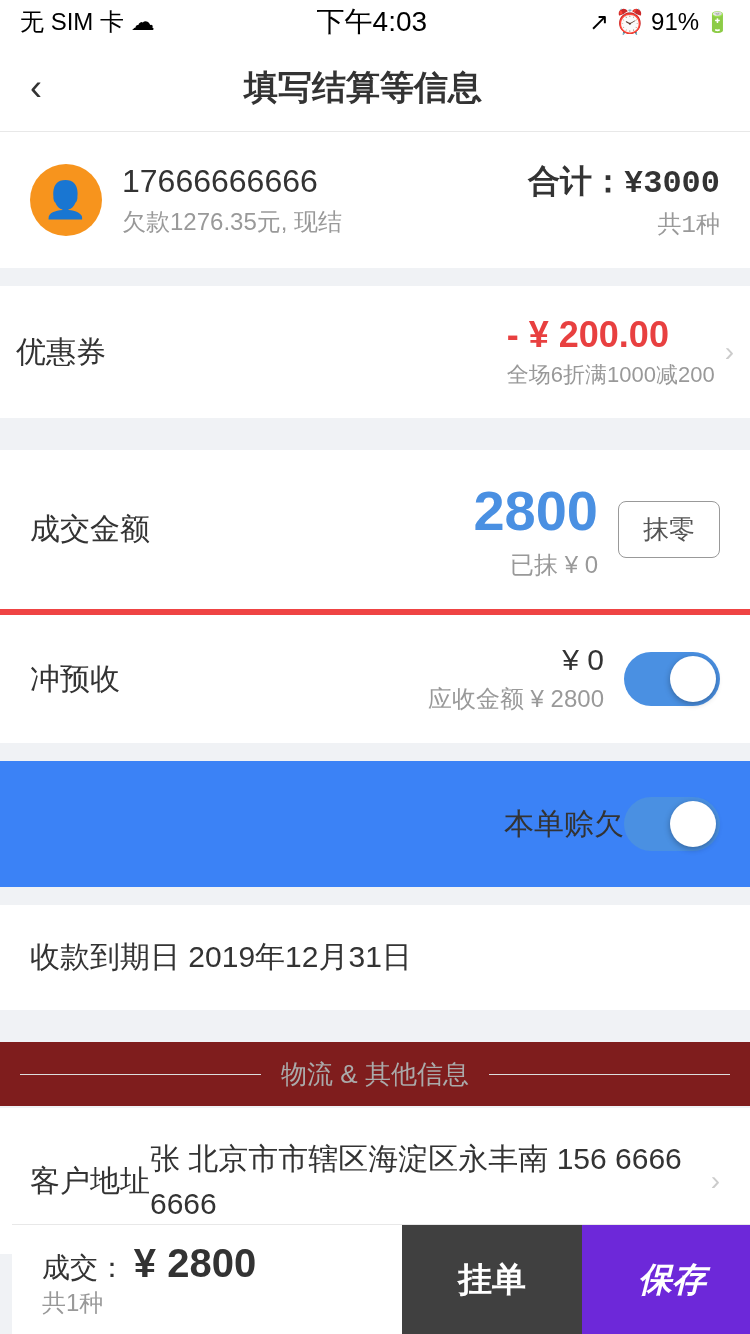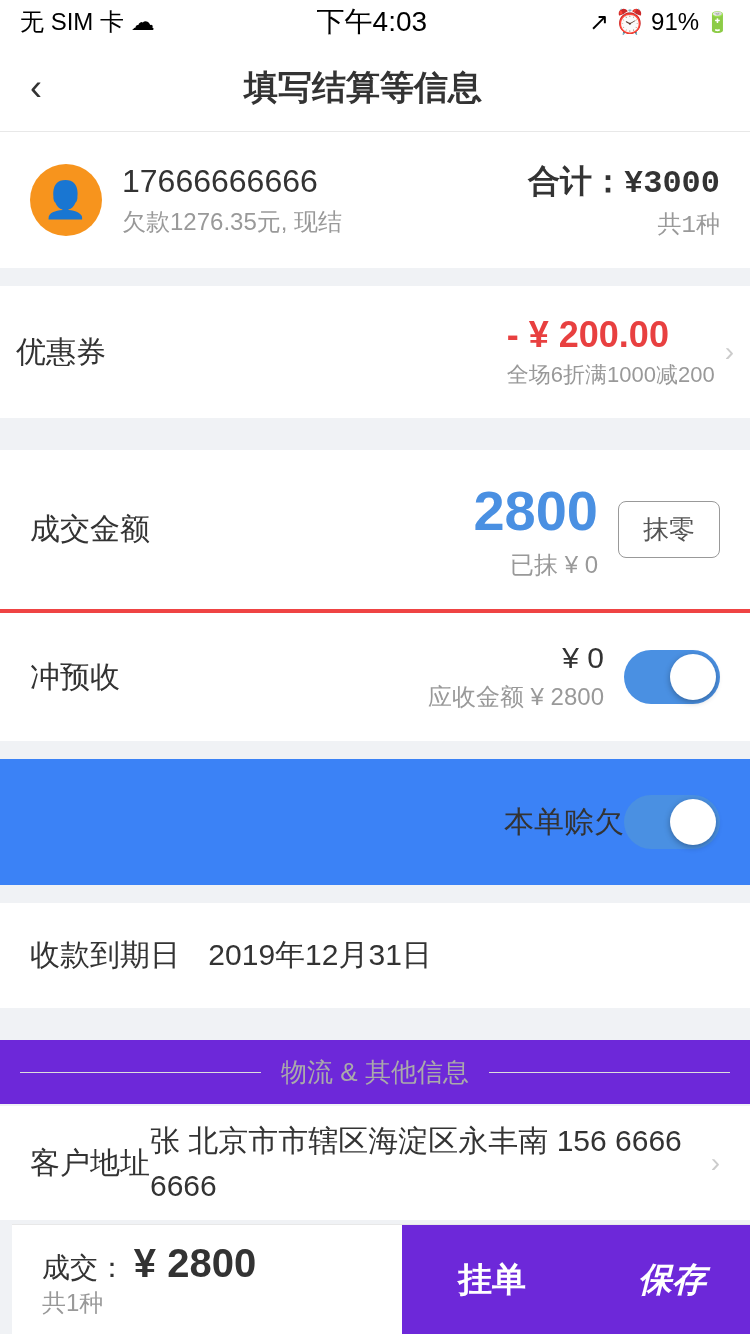--- a/index.html
+++ b/index.html
@@ -121,21 +121,21 @@
     
     .form-section {
       background: #fff;
       margin-bottom: 2px;
     }
     .form-row {
       display: flex;
       align-items: center;
       justify-content: space-between;
       padding: 28px 30px;
-      border-bottom: 4px solid #ef4444;
+      border-bottom: 6px solid #ef4444;
     }
     .form-row:last-child { border-bottom: none; }
     .form-row-label { font-size: 30px; color: #333; }
     .form-row-value { display: flex; align-items: center; gap: 20px; }
     .deal-amount { font-size: 56px; font-weight: 700; color: #4a90e2; }
     .round-zero-btn {
       border: 1px solid #999;
       border-radius: 8px;
       padding: 10px 24px;
       font-size: 26px;
@@ -191,46 +191,46 @@
     .debt-label { font-size: 30px; color: #333; }
 
     
     .due-row {
       background: #fff;
       padding: 32px 30px;
       margin-bottom: 16px;
       font-size: 30px;
       color: #333;
     }
-    .due-row span.label { margin-right: 20px; }
+    .due-row span.label { }
 
     
     .logistics-sep {
-      background: #6d28d9;
+      background: #7f1d1d;
       height: 64px;
       display: flex;
       align-items: center;
       justify-content: center;
       margin-bottom: 2px;
     }
     .logistics-sep .sep-line {
       flex: 1;
       height: 1px;
       background: #ddd;
       margin: 0 20px;
     }
     .logistics-sep .sep-text {
       font-size: 26px;
       color: #aaa;
     }
 
     
     .address-row {
       background: #fff;
-      padding: 12px 30px;
+      padding: 28px 30px;
       display: flex;
       align-items: center;
       margin-bottom: 2px;
     }
     .address-label { font-size: 30px; color: #333; width: 120px; flex-shrink: 0; }
     .address-value { flex: 1; font-size: 30px; color: #333; line-height: 1.5; }
     .address-chevron { font-size: 28px; color: #ccc; margin-left: 10px; }
 
     
     .bottom-gray {
@@ -260,21 +260,21 @@
       display: flex;
       align-items: center;
       justify-content: center;
       font-size: 34px;
       font-weight: 600;
       color: #fff;
       cursor: pointer;
       border: none;
       outline: none;
     }
-    .btn-hold { background: #6d28d9; }
+    .btn-hold { background: #404040; }
     .btn-save { background: #6d28d9; font-style: italic; }
   </style>
 </head>
 <body>
 
 <div class="status-bar">
   <div class="status-left">
     <span>无 SIM 卡 ☁</span>
   </div>
   <div class="status-center">下午4:03</div>

